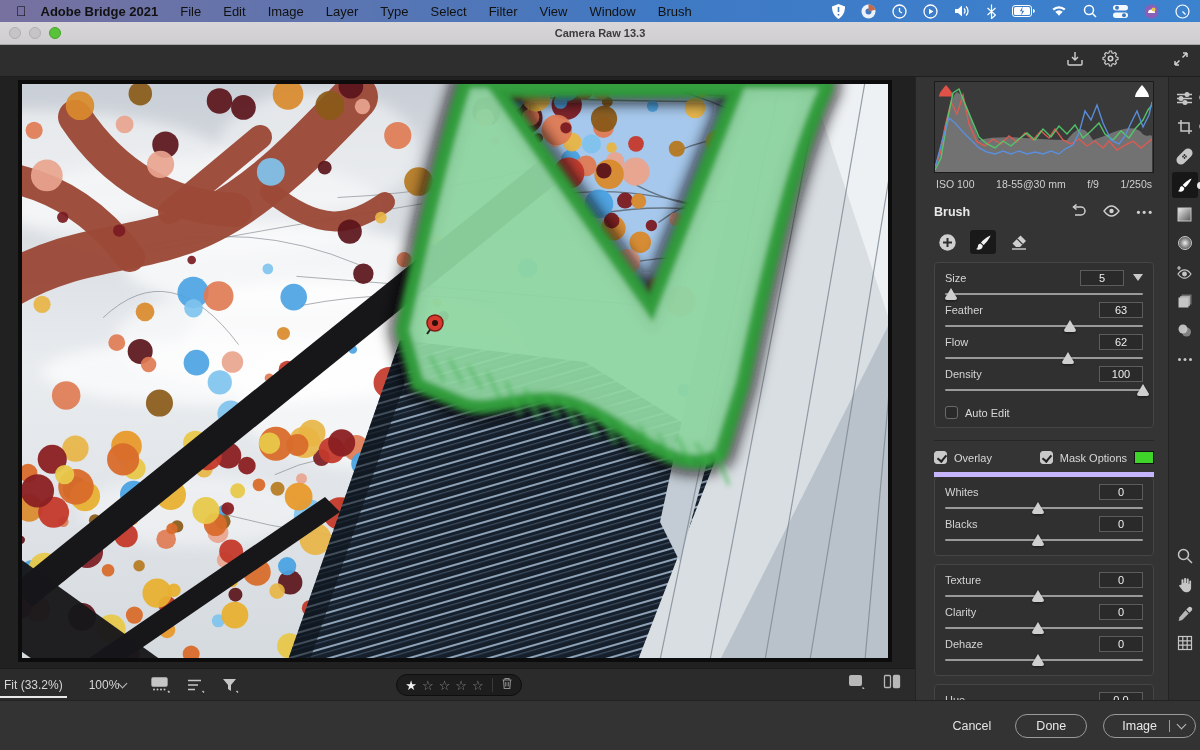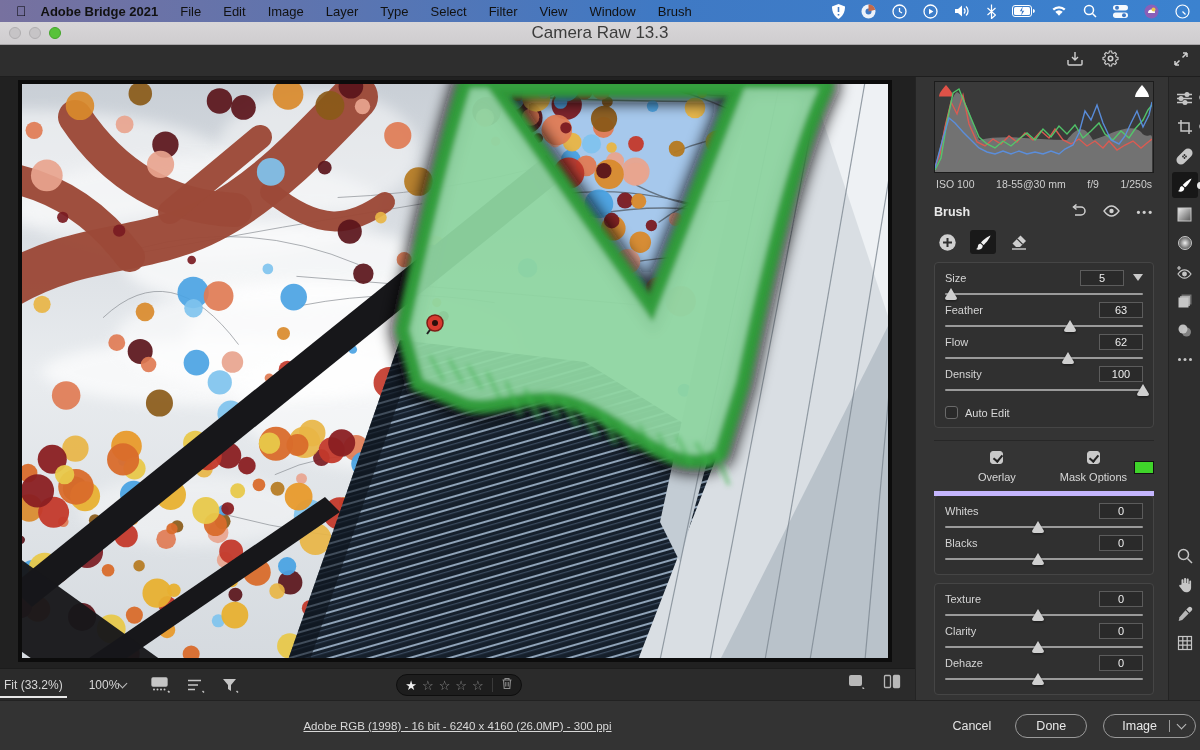--- a/index.html
+++ b/index.html
@@ -13,21 +13,21 @@
   .menubar .apple { font-size:14px; margin:0 14px 0 6px; color:#000; }
   .menubar .appname { font-weight:bold; margin-right:22px; }
   .menubar .mitem { margin-right:22px; }
   .menubar .spacer { flex:1; }
   .status-icons { display:flex; align-items:center; gap:16px; }
   .status-icons svg { display:block; }
 
   
   .titlebar { height:23px; background:linear-gradient(#d8d6d8,#cfcdcf); position:relative;
     display:flex; align-items:center; justify-content:center;
-    font-size:17px; font-weight:normal; color:#3c3c3c; border-bottom:1px solid #a8a6a8; }
+    font-size:11px; font-weight:bold; color:#3c3c3c; border-bottom:1px solid #a8a6a8; }
   .lights { position:absolute; left:9px; top:5px; display:flex; gap:8px; }
   .light { width:12px; height:12px; border-radius:50%; background:#c6c4c6; border:1px solid #b0aeb0; }
   .light.green { background:#58c23a; border-color:#43a52a; }
 
   
   .dialog { height:705px; display:flex; flex-direction:column; background:#2e2e2e; }
   .topbar { height:32px; display:flex; align-items:center; justify-content:flex-end;
     gap:18px; padding-right:8px; border-bottom:1px solid #1e1e1e; }
   .topbar .tbicon { color:#cfcfcf; cursor:pointer; }
   .topbar .gap { width:18px; }
@@ -96,21 +96,21 @@
   .thumb::after{ content:""; position:absolute; left:-6px; top:10px; width:12px; height:2px; background:#cfcfcf; border-radius:0 0 2px 2px;}
 
   .checkrow { display:flex; align-items:center; gap:7px; margin-top:9px; cursor:pointer; }
   .checkbox { width:13px; height:13px; border-radius:3px; border:1px solid #6a6a6a; background:#2a2a2a; position:relative; }
   .checkbox.checked { background:#c9c9c9; border-color:#c9c9c9; }
   .checkbox.checked::after { content:""; position:absolute; left:3.5px; top:1px; width:4px; height:7px;
     border-right:2px solid #222; border-bottom:2px solid #222; transform:rotate(40deg); }
 
   .overlay-row { display:flex; align-items:center; margin-top:12px; padding-top:10px;
     border-top:1px solid #272727; }
-  .overlay-row .checkrow { margin-top:0;flex-direction:column; }
+  .overlay-row .checkrow { margin-top:0; }
   .mask-swatch { width:20px; height:13px; background:#3fd42a; border:1px solid #111; margin-left:7px; cursor:pointer; }
 
   .scrollarea { margin-top:8px; border-top:5px solid #c4b5fd; padding-top:0;
     height:262px; overflow:hidden; position:relative; }
   .scroll-inner { margin-top:-9px; }
 
   .hue-bar { position:relative; height:22px; border-radius:3px; margin-top:4px;
     background:linear-gradient(90deg,#d9a53f,#b8c94b,#5ecc60,#48ccb4,#4fa4e0,#6d6de4,#a858d8,#d4559e,#d45050,#d9993f); }
   .hue-thumb { position:absolute; top:3px; width:16px; height:16px; border-radius:50%;
     border:3px solid #fff; background:transparent; box-shadow:0 0 3px rgba(0,0,0,.6); cursor:pointer; }
@@ -978,21 +978,20 @@
         <div class="tool">
           <svg width="16" height="16" viewBox="0 0 16 16" fill="none" stroke="currentColor" stroke-width="1.2">
             <rect x="1.5" y="1.5" width="13" height="13"></rect>
             <path d="M5.8 1.5v13M10.2 1.5v13M1.5 5.8h13M1.5 10.2h13"></path>
           </svg>
         </div>
       </div>
   </div>
 
   <div class="footer">
-    <span class="file-info">Adobe RGB (1998) - 16 bit - 6240 x 4160 (26.0MP) - 300 ppi</span>
     <div class="footer-btns">
       <span class="btn-plain">Cancel</span>
       <span class="btn-pill">Done</span>
       <span class="btn-split">
         <span class="main">Image</span>
         <span class="arrow">
             <span class="chev"></span>
           </span>
       </span>
     </div>

